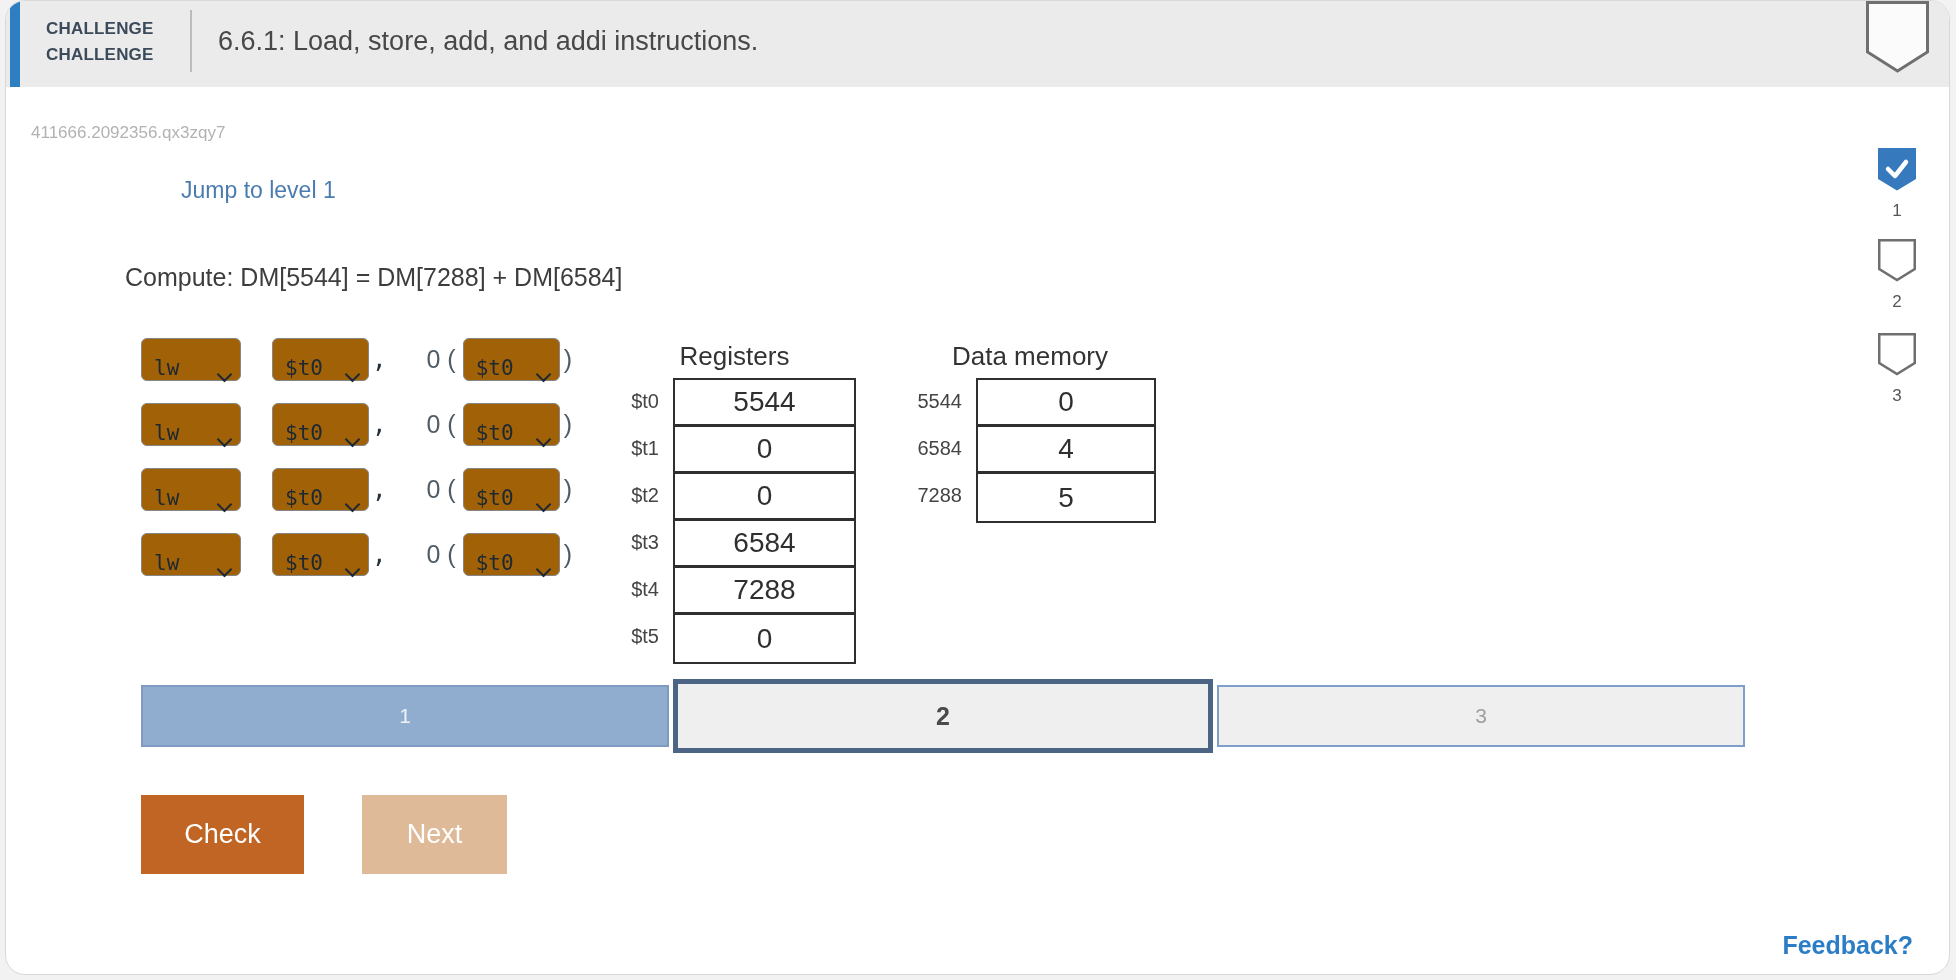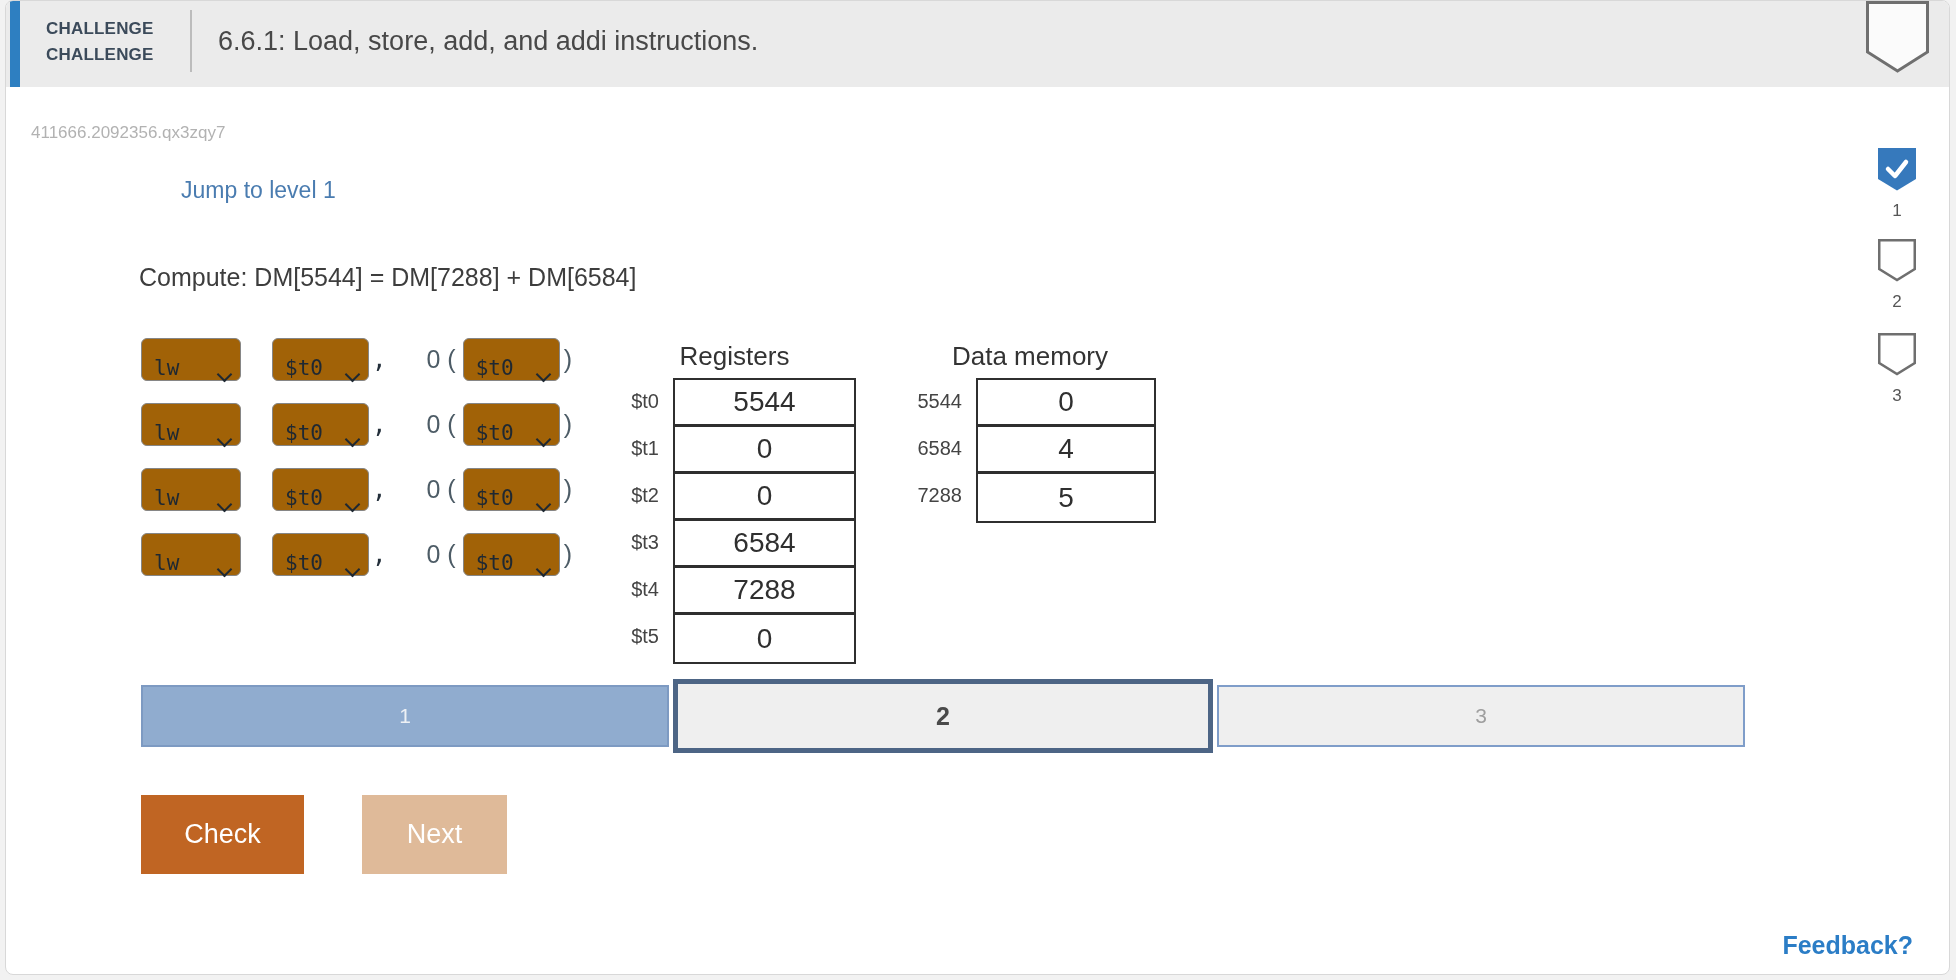--- a/index.html
+++ b/index.html
@@ -4,21 +4,21 @@
 <style>
   html,body{margin:0;padding:0;}
   body{
     width:1956px;height:980px;position:relative;
     background:#f2f2f2;
     font-family:"Liberation Sans", sans-serif;
     -webkit-font-smoothing:antialiased;
   }
   .card{
     position:absolute;left:5px;top:0;right:6px;bottom:5px;
-    background:#fff;border:1px solid #d8d8d8;border-radius:8px;
+    background:#fff;border:1px solid #d8d8d8;border-radius:20px;
     overflow:hidden;
   }
   
   .header{
     position:absolute;left:0;top:0;right:0;height:86px;
     background:#ebebeb;
   }
   .accent{
     position:absolute;left:4px;top:0;width:10px;height:86px;
     background:#2e7fc1;
@@ -34,21 +34,21 @@
   }
   .hdr-title{
     position:absolute;left:212px;top:0;height:86px;line-height:80px;
     font-size:27px;color:#484848;white-space:nowrap;
   }
   .hdr-pennant{position:absolute;left:1860px;top:0;}
 
   
   .activity-id{position:absolute;left:25px;top:122px;font-size:17px;color:#b2b2b2;}
   .jump-link{position:absolute;left:175px;top:176px;font-size:23px;color:#4a7cb0;cursor:pointer;}
-  .prompt{position:absolute;left:133px;top:262px;font-size:25px;color:#3d3d3d;}
+  .prompt{position:absolute;left:119px;top:262px;font-size:25px;color:#3d3d3d;}
 
   
   .instr-row{position:absolute;left:135px;height:43px;display:flex;align-items:center;}
   .sel{
     display:inline-flex;align-items:flex-end;justify-content:space-between;
     box-sizing:border-box;height:43px;background:#a16207;
     border:1.5px solid #868686;border-radius:6px;
     padding:0 10px 0 12px;cursor:pointer;
     font-family:"DejaVu Sans Mono", monospace;font-size:21px;color:#1e2832;
   }

